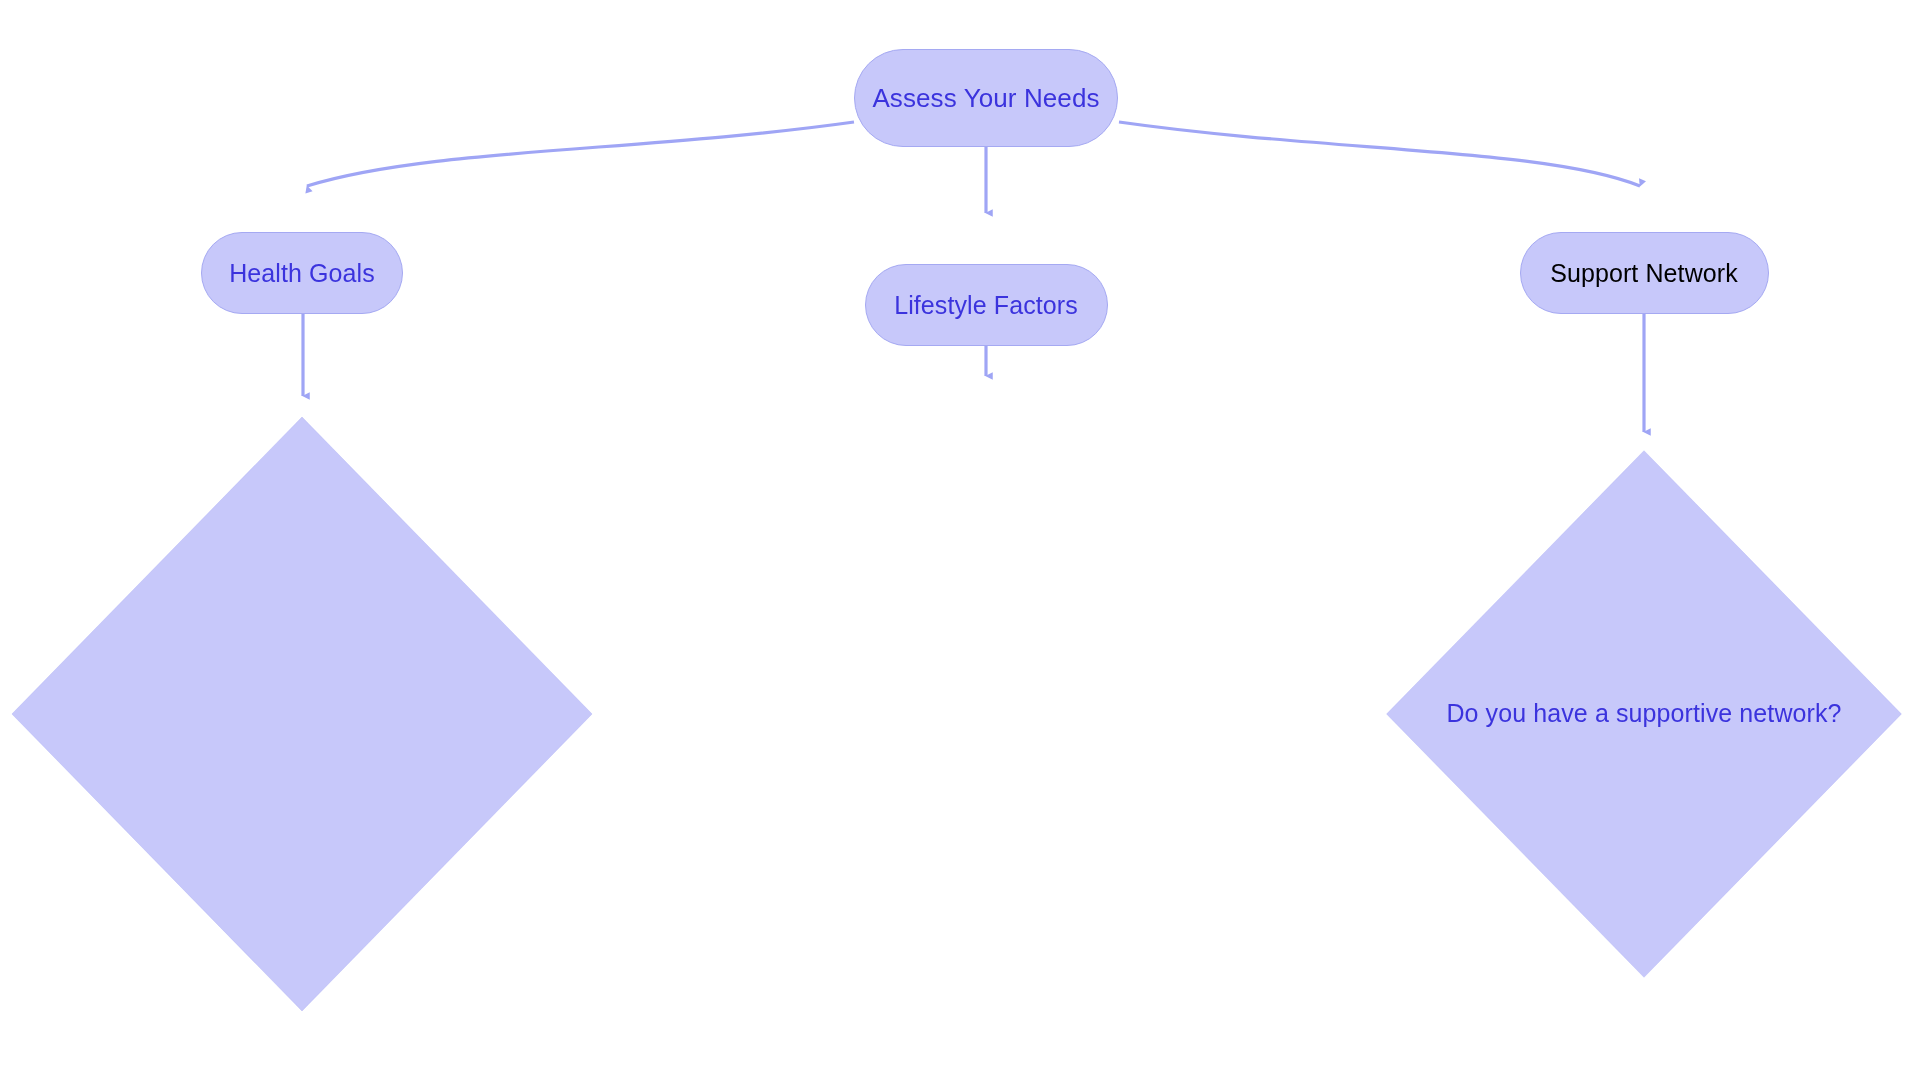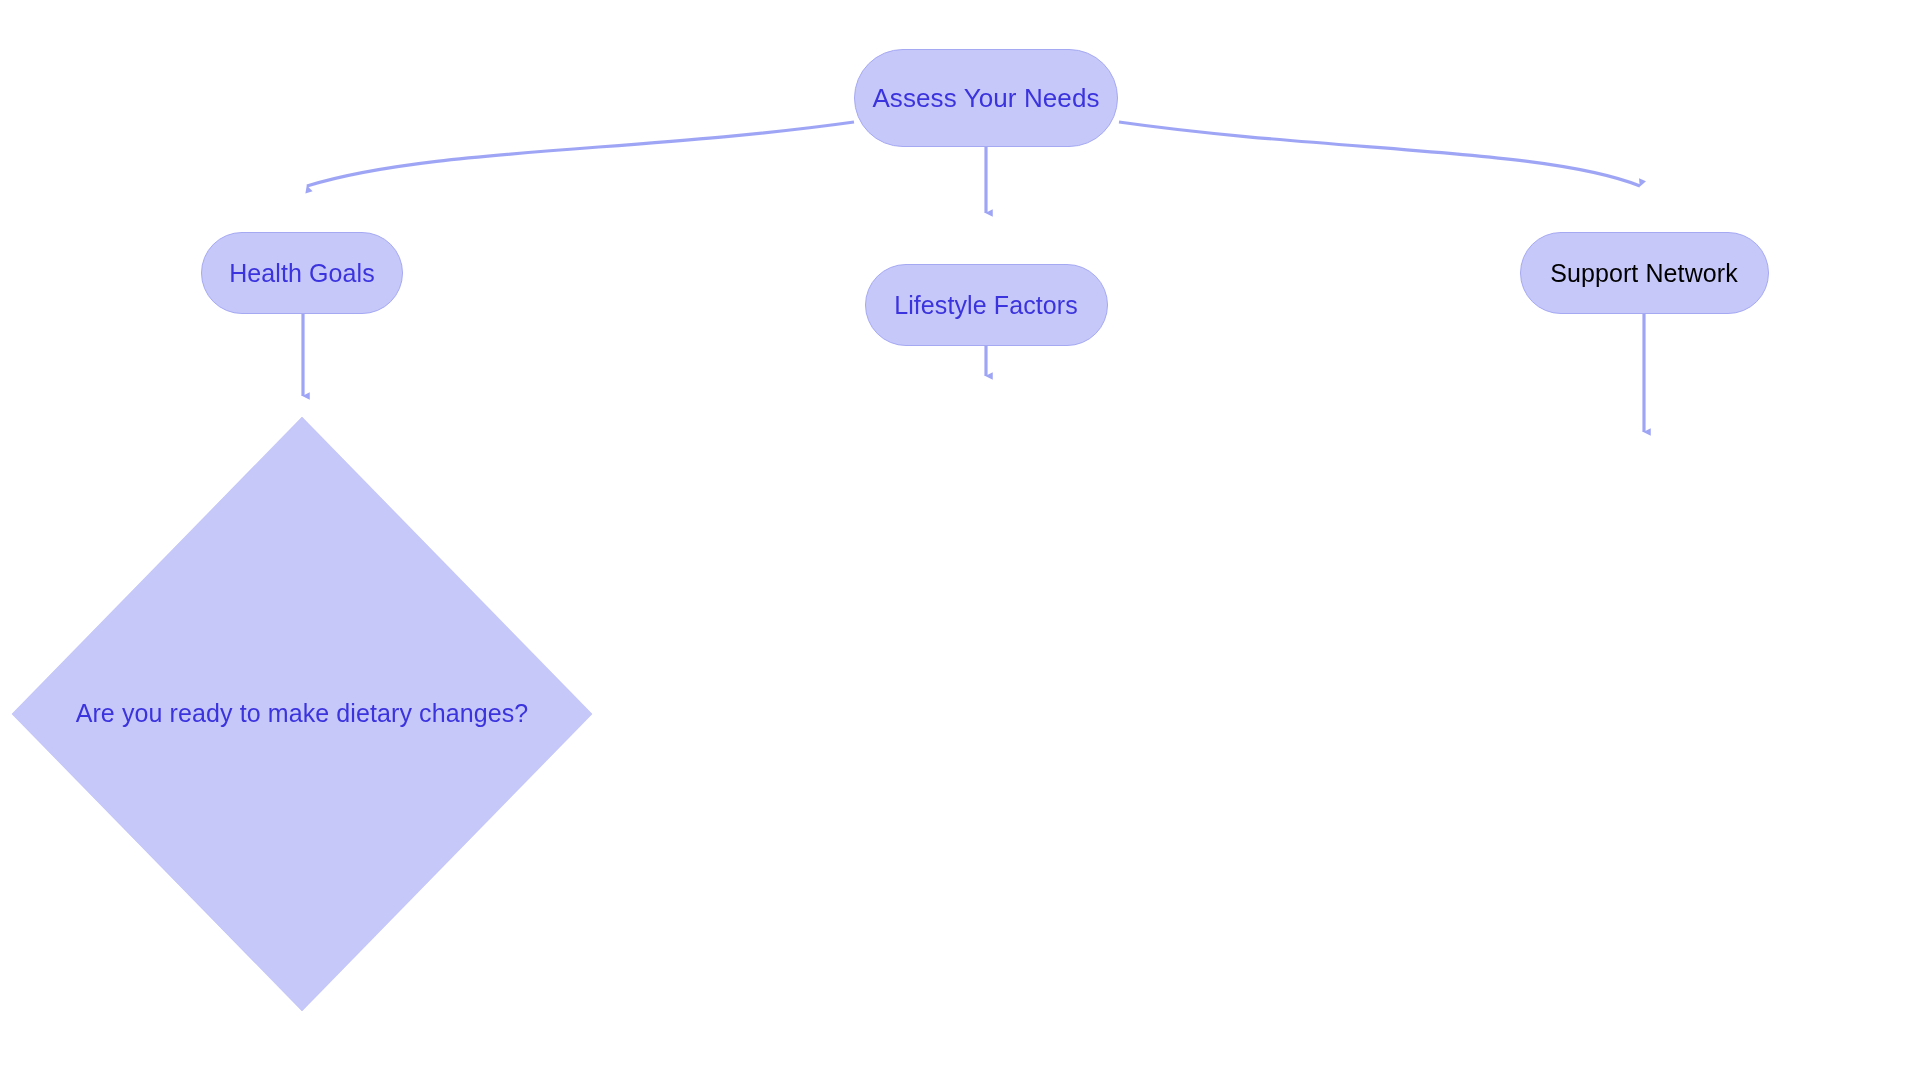--- a/index.html
+++ b/index.html
@@ -89,24 +89,29 @@
       <path marker-end="url(#arrow-down)" d="M 303,314 L 303,396"></path>
       <path marker-end="url(#arrow-down)" d="M 986,314 L 986,376"></path>
       <path marker-end="url(#arrow-down)" d="M 1644,314 L 1644,432"></path>
     </g>
   </svg>
 
   <div class="diamond-wrap" id="dec-0" style="left: 9px; top: 414px; width: 586px; height: 600px;">
     <svg class="diamond-shape" viewBox="0 0 100 100" preserveAspectRatio="none">
       <polygon points="50,0.5 99.5,50 50,99.5 0.5,50" fill="#c7c8fa" stroke="#a5a9f2" stroke-width="0.35" vector-effect="non-scaling-stroke"></polygon>
     </svg>
-    <div class="diamond-label" style="font-size: 25px; top: 286.5px; color: rgb(59, 51, 221);">Are you ready to make dietary changes?</div>
   </div>
 
 
+  <div class="diamond-wrap" id="dec-2" style="left: 1384px; top: 448px; width: 520px; height: 532px;">
+    <svg class="diamond-shape" viewBox="0 0 100 100" preserveAspectRatio="none">
+      <polygon points="50,0.5 99.5,50 50,99.5 0.5,50" fill="#c7c8fa" stroke="#a5a9f2" stroke-width="0.35" vector-effect="non-scaling-stroke"></polygon>
+    </svg>
+    <div class="diamond-label" style="font-size: 25px; top: 252.5px; color: rgb(59, 51, 221);">Do you have a supportive network?</div>
+  </div>
 
   <div class="node pill" id="root-node" style="left: 854px; top: 49px; width: 264px; height: 98px; font-size: 26px; background: rgb(199, 200, 250); border-color: rgb(165, 169, 242); color: rgb(59, 51, 221);">
     <span class="label">Assess Your Needs</span>
   </div>
 
   <div class="node pill" id="br-0" style="left: 201px; top: 232px; width: 202px; height: 82px; font-size: 25px; background: rgb(199, 200, 250); border-color: rgb(165, 169, 242); color: rgb(59, 51, 221);">
     <span class="label">Health Goals</span>
   </div>
 
   <div class="node pill" id="br-1" style="left: 864.5px; top: 232px; width: 243px; height: 82px; font-size: 25px; background: rgb(199, 200, 250); border-color: rgb(165, 169, 242); color: rgb(59, 51, 221); margin-top: 32px;">

